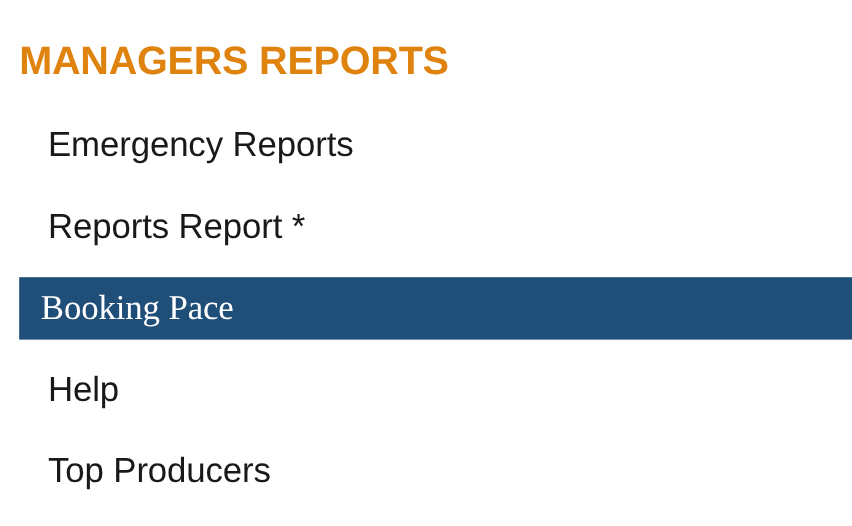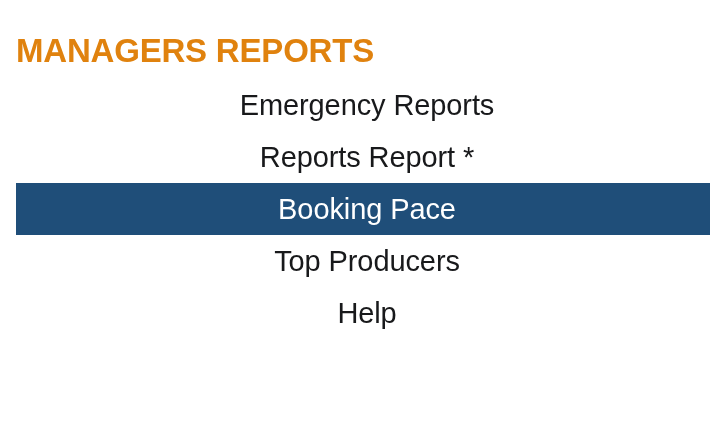--- a/index.html
+++ b/index.html
@@ -15,21 +15,20 @@
     overflow: hidden;
     -webkit-font-smoothing: antialiased;
   }
 
   #menu-panel {
     position: relative;
     width: 710px;
     height: 326px;
     background: #ffffff;
     box-sizing: border-box;
-    text-align: center;
   }
 
   .panel-title {
     position: absolute;
     left: 16px;
     top: 31px;
     height: 40px;
     line-height: 40px;
     font-size: 33px;
     font-weight: bold;
@@ -42,38 +41,39 @@
     position: absolute;
     left: 0;
     top: 79px;
     width: 710px;
   }
 
   .menu-item {
     position: relative;
     display: block;
     height: 52px;
-    margin: 0;
+    margin: 16px;
     padding: 0 0 0 24px;
     line-height: 52px;
     font-size: 29px;
     font-weight: normal;
     letter-spacing: -0.1px;
     color: #18191B;
     white-space: nowrap;
     background: transparent;
     box-sizing: border-box;
   }
 
   .menu-item.selected {
     color: #ffffff;
     background: #1F4E79;
     margin-left: 16px;
-    padding-left: 8px;
+    padding-left: 18px;
     width: 694px;
+    font-family: Liberation Serif, serif;
   }
 
   .menu-item-label {
     display: inline-block;
     vertical-align: baseline;
   }
 </style>
 </head>
 <body>
 
@@ -90,21 +90,21 @@
 
     <div class="menu-item">
       <span class="menu-item-label">Reports Report *</span>
     </div>
 
     <div class="menu-item selected">
       <span class="menu-item-label">Booking Pace</span>
     </div>
 
     <div class="menu-item">
-      <span class="menu-item-label">Top Producers</span>
+      <span class="menu-item-label">Help</span>
     </div>
 
     <div class="menu-item">
-      <span class="menu-item-label">Help</span>
+      <span class="menu-item-label">Top Producers</span>
     </div>
 
   </nav>
 </div>
 
 </body></html>

